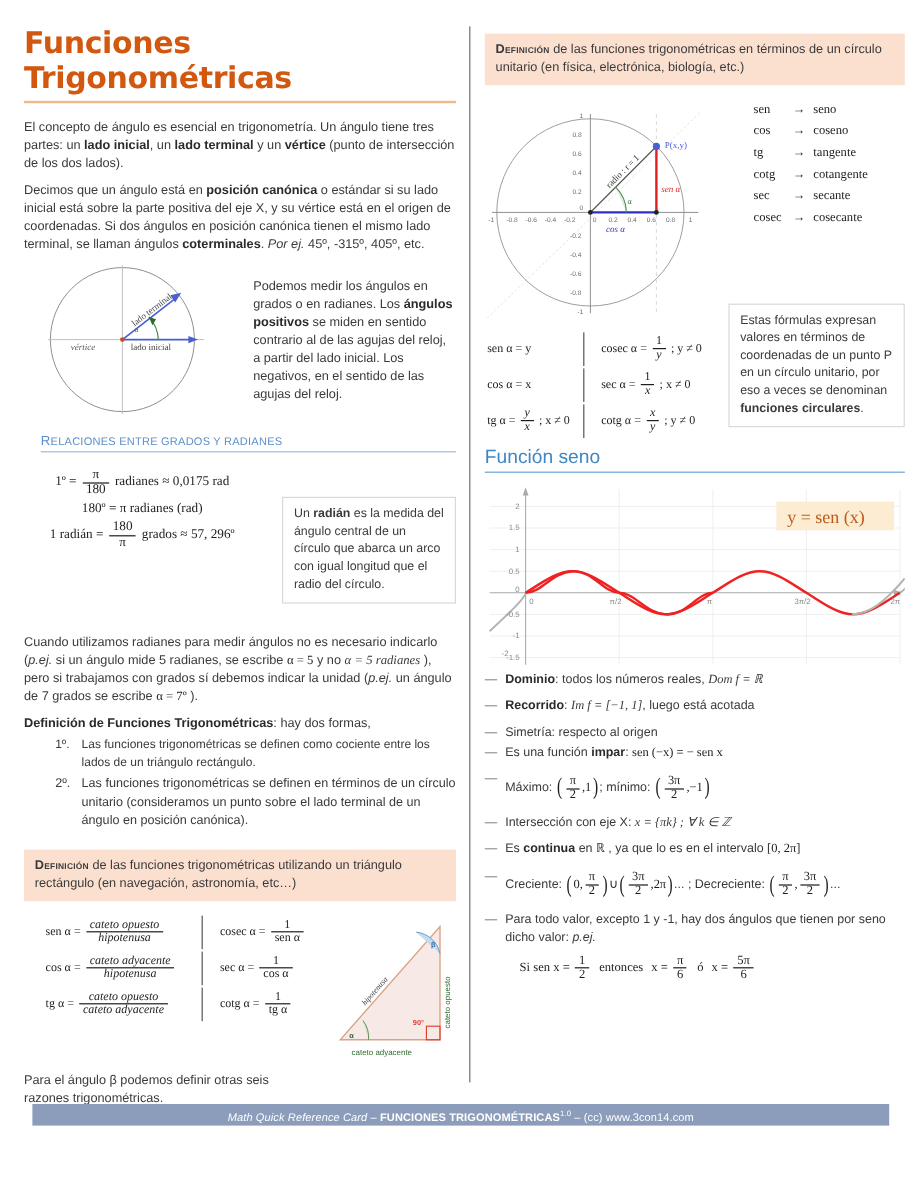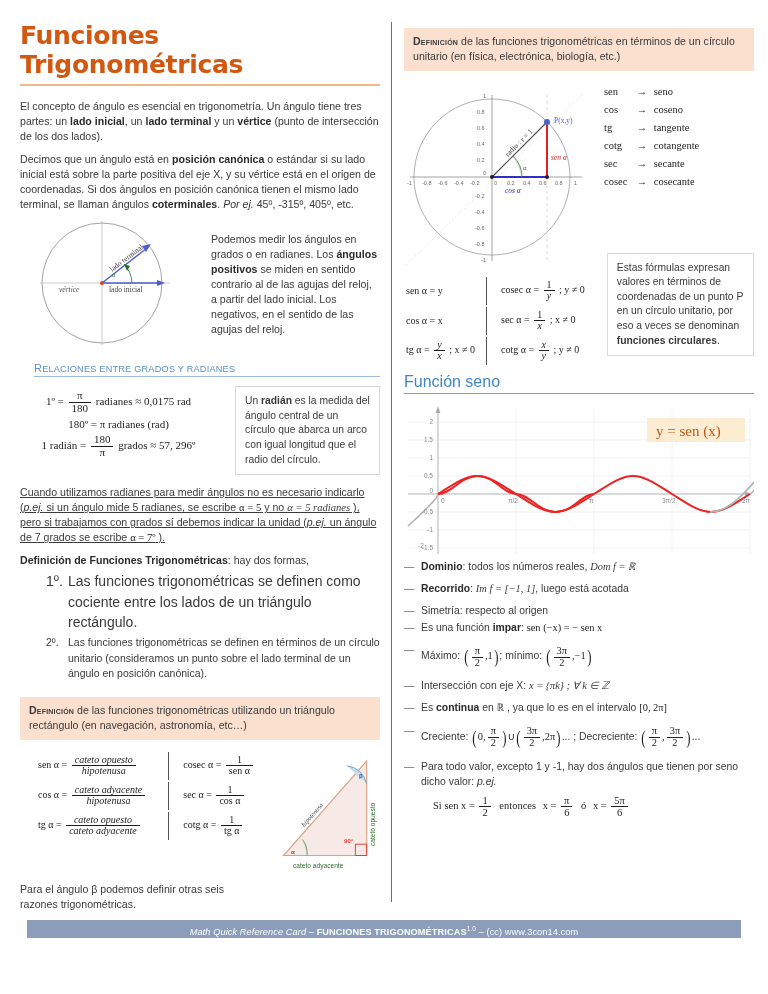--- a/index.html
+++ b/index.html
@@ -65,21 +65,21 @@
   .h-blue {
     color:#3f86c4; font-size:16px; margin:6px 0 2px 0;
     font-weight:normal;
   }
   .h-blue-rule { height:1.6px; background:#6fa3d4; margin-bottom:10px; }
 
   
   .note-box {
     border:1px solid #d9d9d9;
     padding:7px 9px;
-    font-size:10.3px; line-height:1.42;
+    font-size:10.3px; line-height:1.42;margin-top:28px;
   }
 
   
   .math { font-family:"Liberation Serif", serif; color:#1d1d1d; }
   .mathi { font-family:"Liberation Serif", serif; font-style:italic; }
   .frac { display:inline-block; vertical-align:middle; text-align:center; line-height:1.05; margin:0 2px; }
   .frac .num { display:block; padding:0 3px; }
   .frac .den { display:block; border-top:1px solid #1d1d1d; padding:0 3px; }
   .paren { display:inline-block; font-size:1.9em; vertical-align:middle; font-weight:300;
            transform:scaleX(.65); font-family:"Liberation Serif",serif; }
@@ -182,30 +182,30 @@
             </span>
             <span>grados ≈ 57, 296º</span>
           </div>
         </div>
         <div class="note-box" style="width:145px;">
           <span>Un </span><b>radián</b><span> es la medida del ángulo central de un círculo que abarca un arco con igual longitud que el radio del círculo.</span>
         </div>
       </div>
     </div>
 
-    <p class="body" style="margin-top:10px;text-decoration:underline;">
+    <p class="body" style="margin-top:25px;">
       <span>Cuando utilizamos radianes para medir ángulos no es necesario indicarlo (</span><i>p.ej.</i><span> si un ángulo mide 5 radianes, se escribe </span><span class="math">α = 5</span><span>  y no </span><span class="mathi">α = 5 radianes</span><span> ), pero si trabajamos con grados sí debemos indicar la unidad (</span><i>p.ej.</i><span> un ángulo de 7 grados se escribe </span><span class="math">α = 7º</span><span> ).</span>
     </p>
 
     <p class="body" style="margin-bottom:3px;">
       <b>Definición de Funciones Trigonométricas</b><span>: hay dos formas,</span>
     </p>
 
     <div style="padding-left:26px;">
-      <div style="display:flex; font-size:14px; line-height:1.45; margin-bottom:3px;">
+      <div style="display:flex; font-size:10px; line-height:1.45; margin-bottom:3px;">
         <span style="width:22px; flex:none;">1º.</span>
         <span style="flex:1;">Las funciones trigonométricas se definen como cociente entre los lados de un triángulo rectángulo.</span>
       </div>
       <div style="display:flex; font-size:10.5px; line-height:1.45;">
         <span style="width:22px; flex:none;">2º.</span>
         <span style="flex:1;">Las funciones trigonométricas se definen en términos de un círculo unitario (consideramos un punto sobre el lado terminal de un ángulo en posición canónica).</span>
       </div>
     </div>
 
     <div class="band" style="margin-top:16px;">
@@ -329,21 +329,21 @@
           <text x="73" y="81">0.2</text>
           <text x="79" y="94">0</text>
           <text x="71" y="117">-0.2</text>
           <text x="71" y="133">-0.4</text>
           <text x="71" y="149">-0.6</text>
           <text x="71" y="165">-0.8</text>
           <text x="77" y="181">-1</text>
         </g>
       </svg>
 
-      <div class="math" style="font-size:10.5px; line-height:1.72; padding-top:2px; padding-left:4px;">
+      <div class="math" style="font-size:10.5px; line-height:1.72; padding-top:2px; padding-left:4px;margin-left:24px;">
         <div>
           <span style="display:inline-block;width:30px">sen</span>
           <span>→</span>
           <span style="padding-left:4px">seno</span>
         </div>
         <div>
           <span style="display:inline-block;width:30px">cos</span>
           <span>→</span>
           <span style="padding-left:4px">coseno</span>
         </div>

